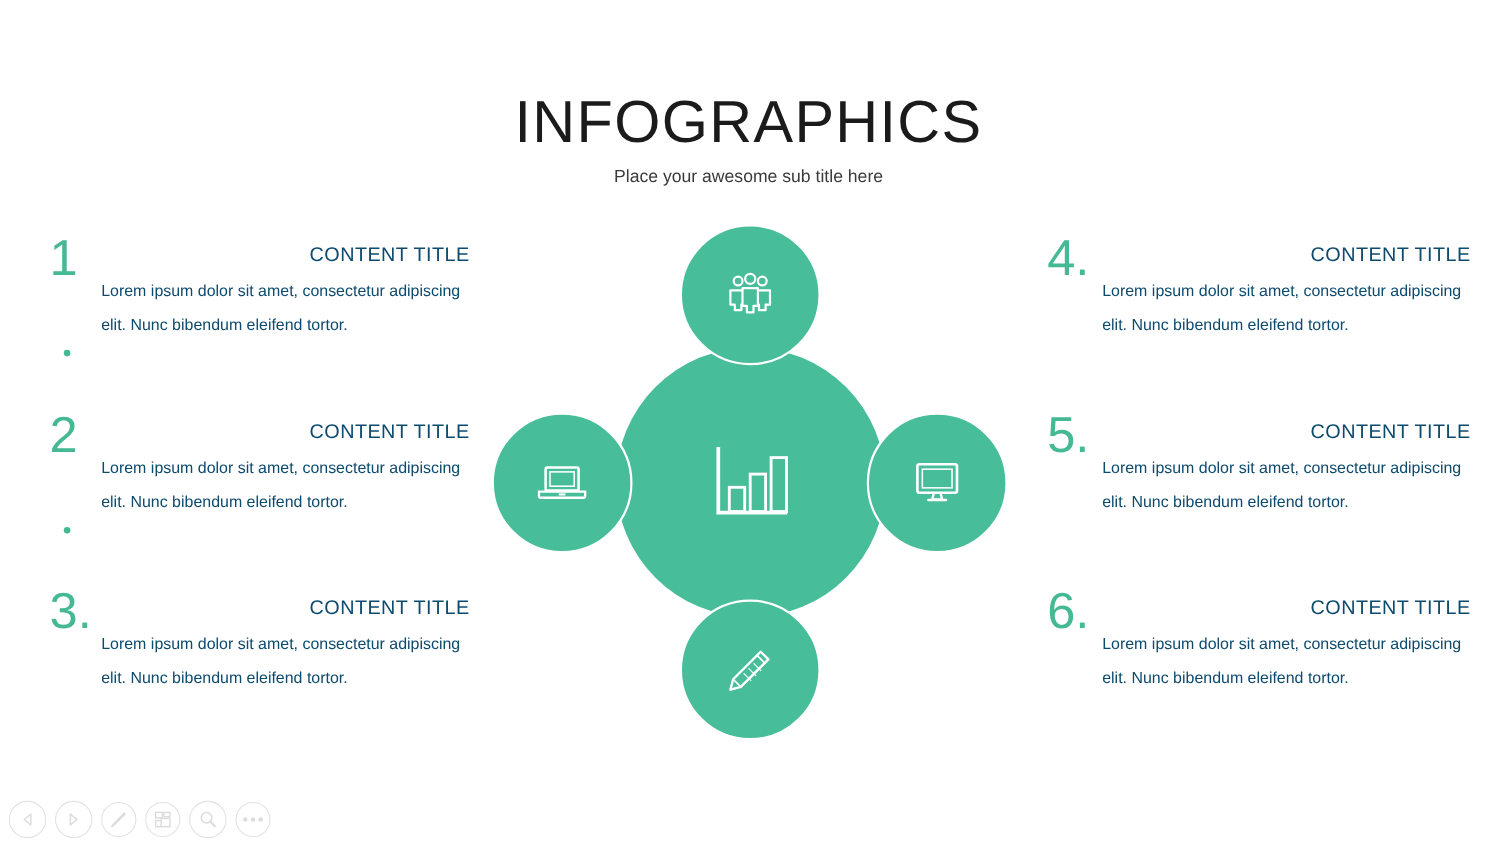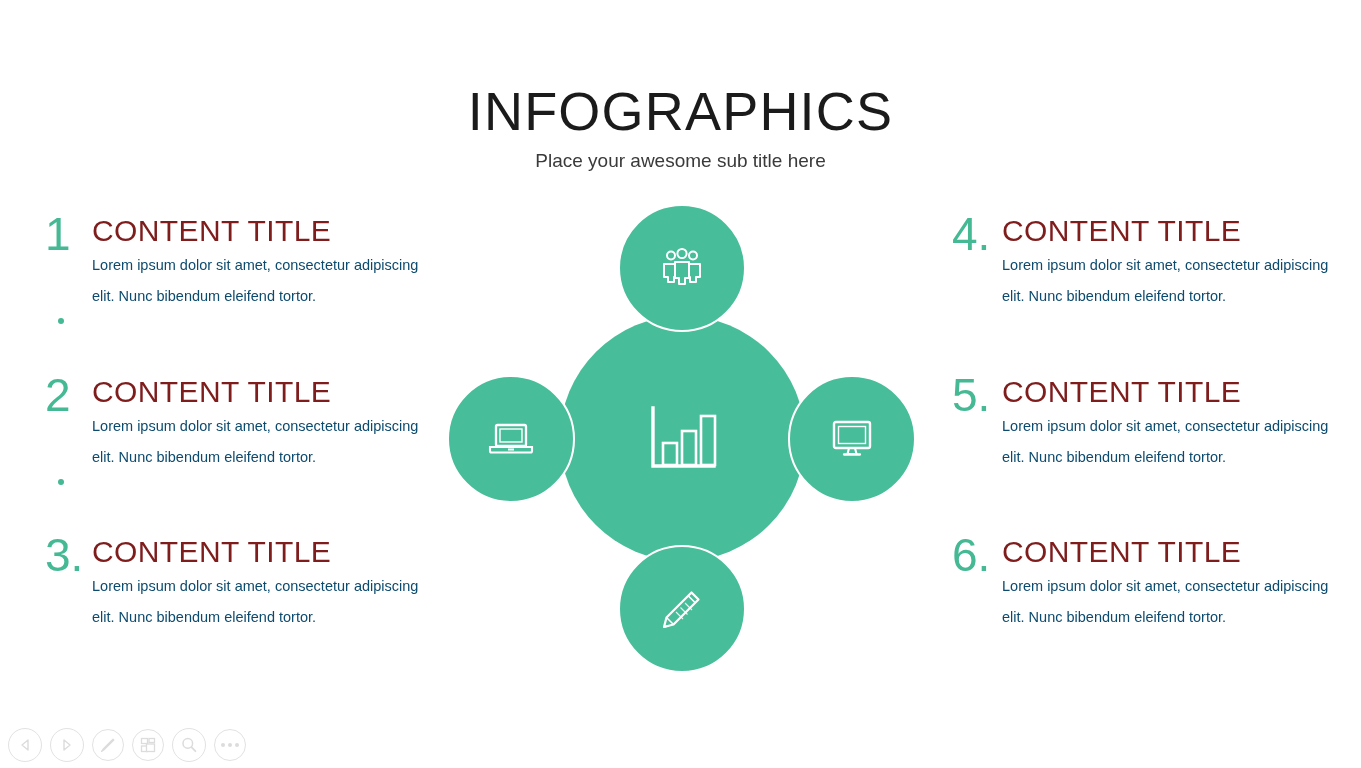--- a/index.html
+++ b/index.html
@@ -21,21 +21,21 @@
   .slide-title {
     font-size:54px;
     font-weight:300;
     letter-spacing:1.2px;
     color:#1b1b1b;
     line-height:62px;
     font-family:"Liberation Sans", sans-serif;
   }
   .slide-subtitle {
     margin-top:8px;
-    font-size:19px;
+    font-size:16px;
     font-weight:400;
     color:#3a3a3a;
     line-height:22px;
   }
 
   
   .item {
     position:absolute;
     width:400px;
   }
@@ -49,26 +49,27 @@
     letter-spacing:0px;
   }
   .item .num-dot {
     position:absolute;
     width:6px; height:6px;
     border-radius:50%;
     background:#45b894;
   }
   .item .body { position:absolute; top:0; }
   .item .ct-title {
-    font-size:30px;
+    font-size:18px;
     font-weight:300;
-    color:#7f1d1d;
+    color:#0c4a6e;
     letter-spacing:0.4px;
     line-height:30px;
     white-space:nowrap;
+    text-align:right;
   }
   .item .ct-desc {
     margin-top:4px;
     font-size:14.5px;
     font-weight:400;
     color:#0c4a6e;
     line-height:30.5px;
     width:335px;
   }
 

